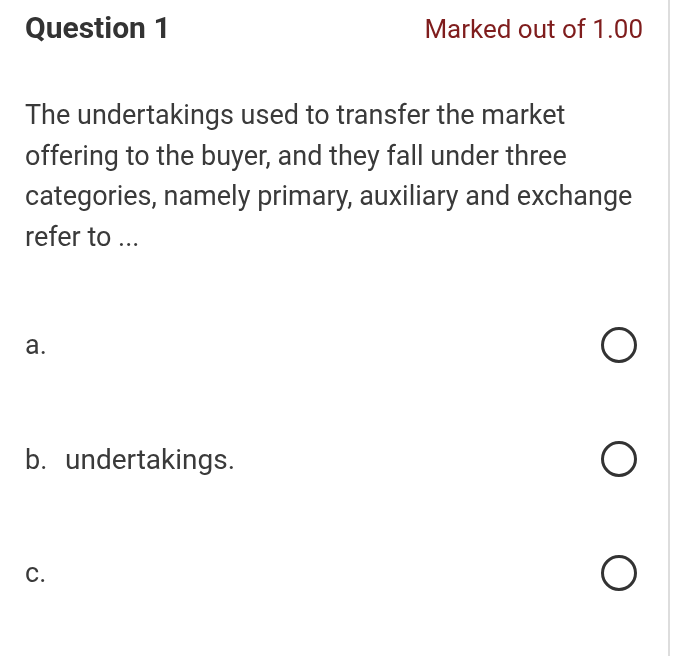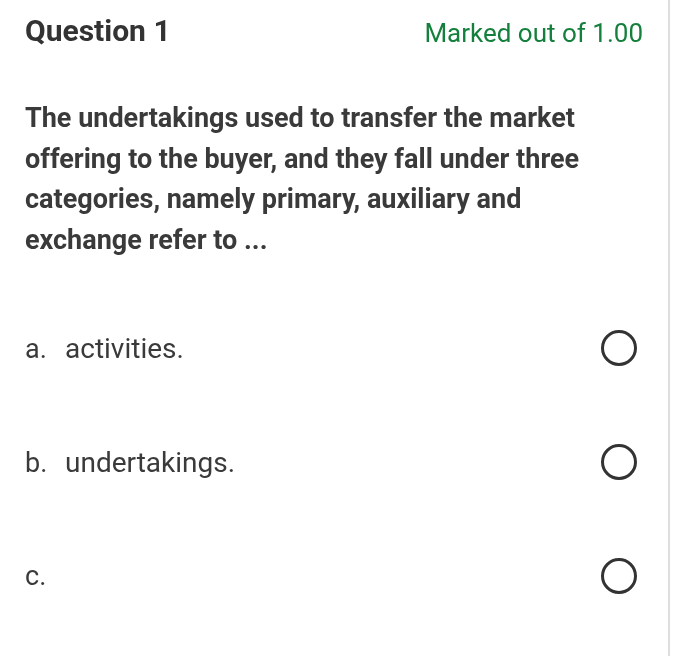--- a/index.html
+++ b/index.html
@@ -17,41 +17,39 @@
     }
     .container {
       padding: 0 25px;
       border-right: 2px solid #ddd;
       height: 100%;
       width: 670px;
     }
     .header-row {
       display: flex;
       justify-content: space-between;
-      align-items: flex-end;
+      align-items: flex-start;
       margin-bottom: 50px;
-      padding-top: 8px;
+      padding-top: 14px;
     }
     .question-title {
       font-size: 30px;
       font-weight: 700;
       color: #333;
       margin-top: -4px;
     }
     .marked-out {
       font-size: 26px;
-      color: #15803d;
-      margin-top: 10px;
+      color: #7f1d1d;
     }
     .question-text {
       font-size: 27px;
       color: #3a3a3a;
       line-height: 1.5;
       margin-bottom: 70px;
-      font-weight: bold;
     }
     .options {
       display: flex;
       flex-direction: column;
       gap: 78px;
     }
     .option-row {
       display: flex;
       align-items: center;
       justify-content: space-between;
@@ -90,21 +88,20 @@
     <div class="marked-out">Marked out of 1.00</div>
   </div>
 
   <div class="question-text">The undertakings used to transfer the market offering to the buyer, and they fall under three categories, namely primary, auxiliary and exchange refer to ...</div>
 
   <div class="options">
 
     <div class="option-row">
       <div class="option-left">
         <span class="option-letter">a.</span>
-        <span class="option-text">activities.</span>
       </div>
       <div class="radio-circle"></div>
     </div>
 
     <div class="option-row">
       <div class="option-left">
         <span class="option-letter">b.</span>
         <span class="option-text">undertakings.</span>
       </div>
       <div class="radio-circle"></div>

